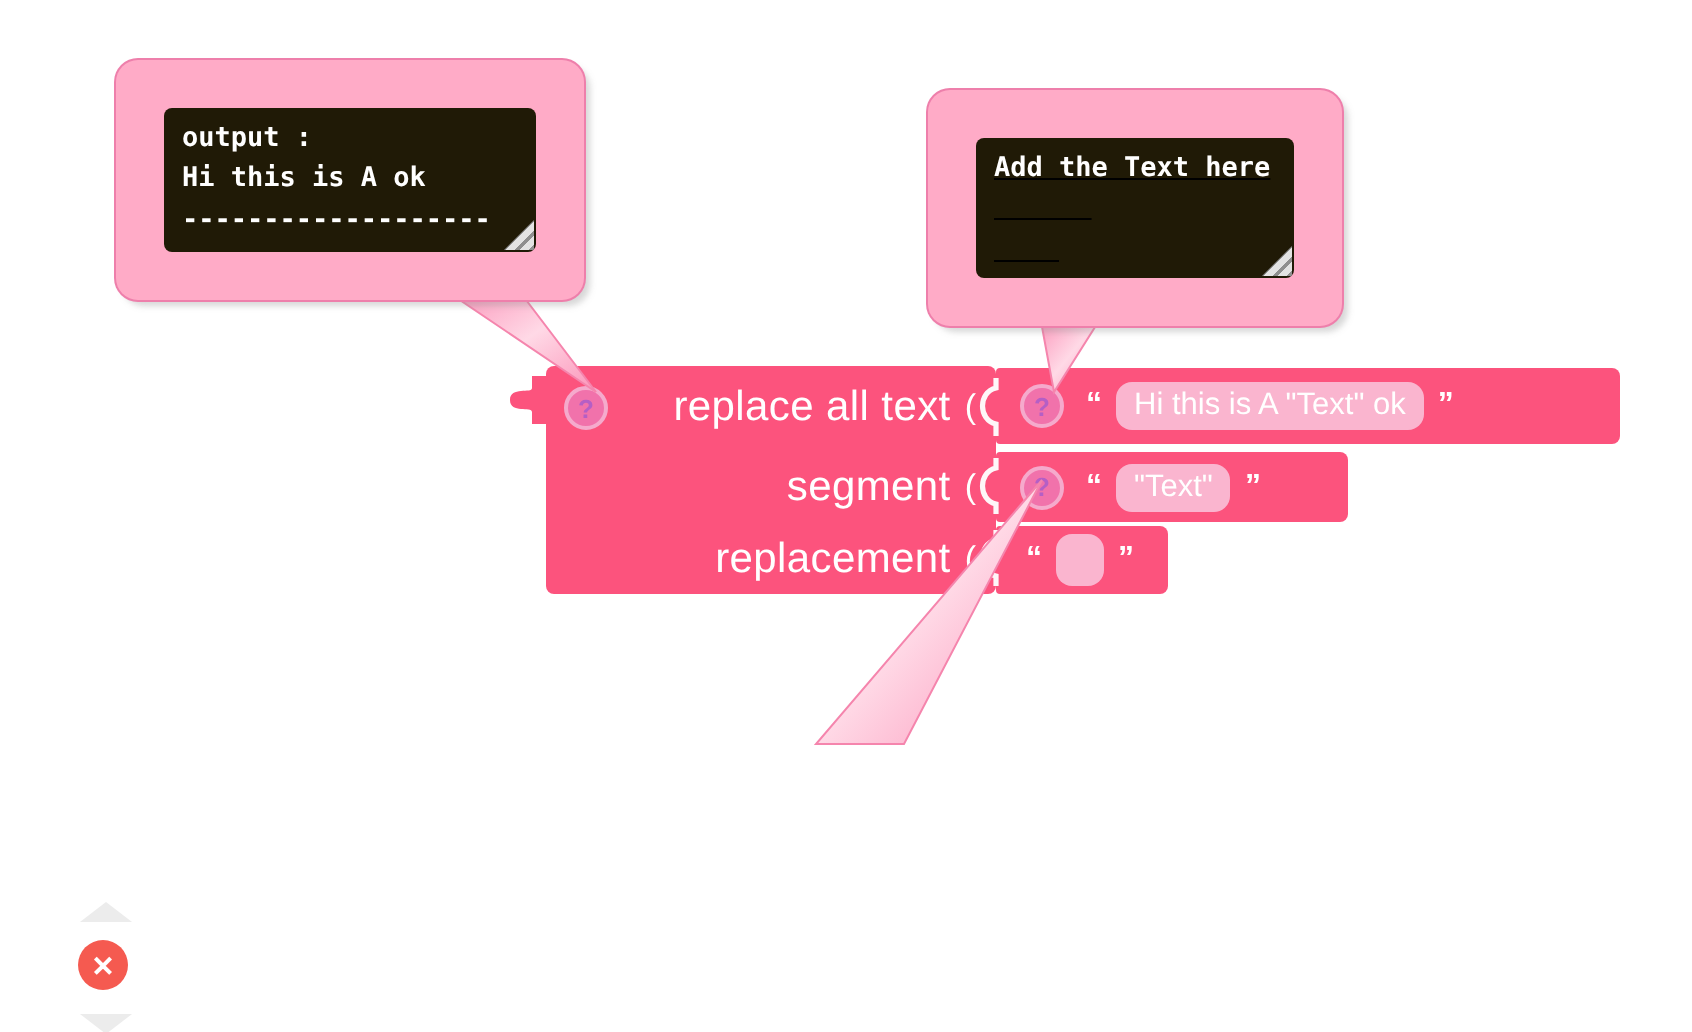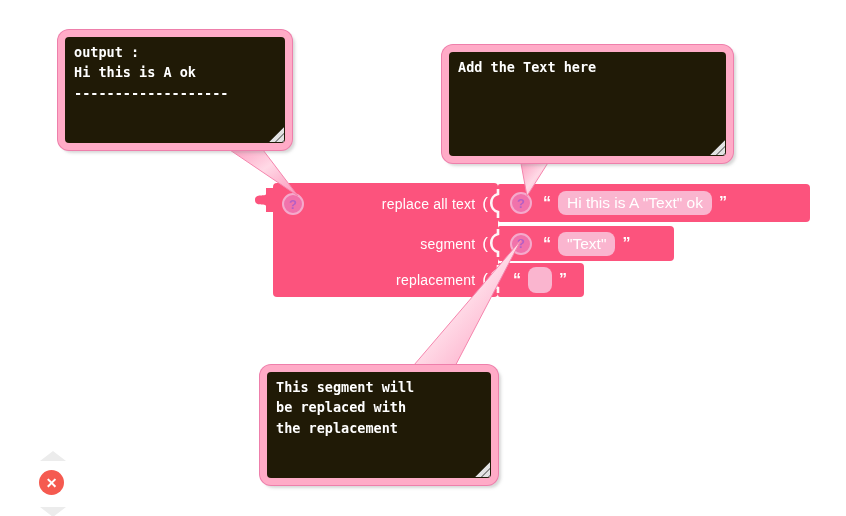--- a/index.html
+++ b/index.html
@@ -7,49 +7,49 @@
   .stage{position:relative;width:846px;height:516px;background:#ffffff;overflow:hidden;
          font-family:"Liberation Sans",sans-serif;}
 
   
   .block{position:absolute;background:#FC537D;}
   .main-block{left:273px;top:183px;width:225px;height:114px;border-radius:4px;z-index:1;}
   .row{display:flex;align-items:center;padding:0 10px 0 9px;}
   .row-1{height:42px;}
   .row-2{height:37px;padding-left:36px;}
   .row-3{height:35px;text-align:center;}
-  .row-label{margin-left:auto;color:#fff;font-size:14px;letter-spacing:.2px;}
+  .row-label{margin-left:auto;color:#fff;font-size:21px;letter-spacing:.2px;}
   .paren{color:#fff;font-size:17px;margin-left:7px;font-weight:400;}
 
   .help-icon{width:22px;height:22px;border-radius:50%;background:#F172AB;
              border:2px solid #F5AACC;color:#B55FC5;font-weight:bold;font-size:13px;
              display:flex;align-items:center;justify-content:center;flex:0 0 auto;}
 
   .nested{display:flex;align-items:center;border-radius:2px 4px 4px 2px;z-index:1;}
   .nested-1{left:498px;top:184px;width:312px;height:38px;padding-left:12px;}
   .nested-2{left:498px;top:226px;width:176px;height:35px;padding-left:12px;}
   .nested-3{left:498px;top:263px;width:86px;height:34px;padding-left:8px;}
   .quote{color:#fff;font-size:16px;font-weight:bold;margin:0 7px;}
   .text-field{background:#FAB5CF;color:#fff;border-radius:8px;padding:3px 9px;
               font-size:15.5px;white-space:nowrap;}
   .text-field-empty{background:#FAB5CF;border-radius:8px;width:24px;height:26px;padding:0;}
   .nested .help-icon{margin-right:4px;}
 
   .connector-svg{position:absolute;z-index:2;pointer-events:none;}
 
   
   .tails-svg{position:absolute;left:0;top:0;z-index:5;pointer-events:none;}
-  .bubble{position:absolute;background:#FFABC7;border-radius:11px;padding:7px;z-index:6;
+  .bubble{position:absolute;background:#FFABC7;border-radius:11px;padding:24px;z-index:6;
           box-shadow:0 0 0 1px #EE7FAB, 3px 3px 3px rgba(140,140,140,.35);}
   .bubble-body{position:relative;width:100%;height:100%;background:#201A06;border-radius:4px;
                padding:5px 9px;color:#fff;
                font-family:"DejaVu Sans Mono",monospace;font-weight:bold;font-size:13.5px;
                line-height:1.5;white-space:pre;overflow:hidden;}
   .bubble-1{left:58px;top:30px;width:234px;height:120px;}
-  .bubble-2{left:442px;top:45px;width:291px;height:118px;}
+  .bubble-2{left:464px;top:45px;width:207px;height:118px;text-decoration:underline;}
   .bubble-3{left:260px;top:365px;width:238px;height:120px;}
   .grip{position:absolute;right:1px;bottom:1px;width:15px;height:15px;
         clip-path:polygon(100% 0,100% 100%,0 100%);
         background:repeating-linear-gradient(-45deg,#8f8f8f 0 2px,#e3e3e3 2px 5px);}
 
   
   .arrow{position:absolute;width:0;height:0;border-left:13px solid transparent;
          border-right:13px solid transparent;}
   .arrow-up{left:40px;top:451px;border-bottom:10px solid #ECECEC;}
   .arrow-down{left:40px;top:507px;border-top:10px solid #ECECEC;}
@@ -130,25 +130,18 @@
       <div class="grip"></div>
     </div>
   </div>
 
   <div class="bubble bubble-2">
     <div class="bubble-body"><span>Add the Text here</span>
       <div class="grip"></div>
     </div>
   </div>
 
-  <div class="bubble bubble-3">
-    <div class="bubble-body"><span>This segment will</span>
-<span>be replaced with</span>
-<span>the replacement</span>
-      <div class="grip"></div>
-    </div>
-  </div>
 
   <div class="arrow arrow-up"></div>
   <div class="error-badge">✕</div>
   <div class="arrow arrow-down"></div>
 
 </div>
 
 </body></html>

